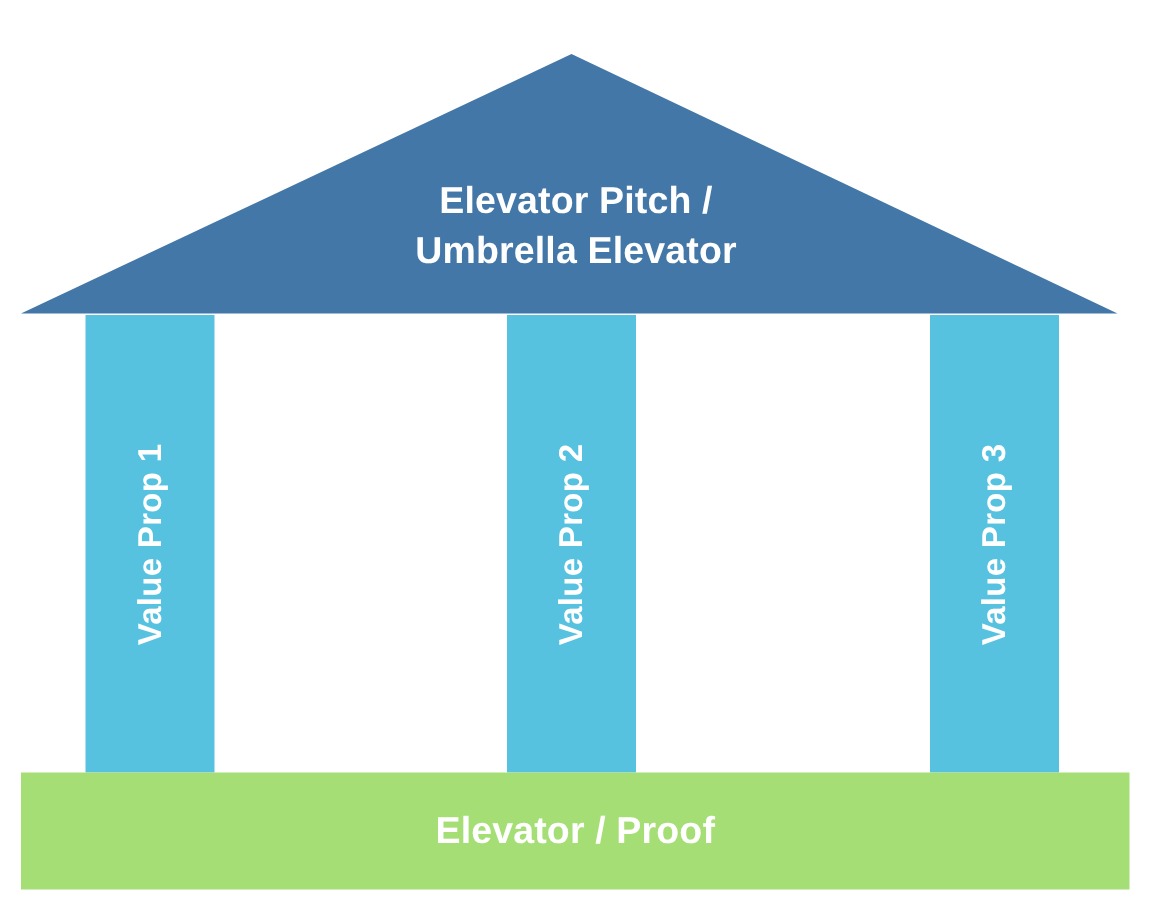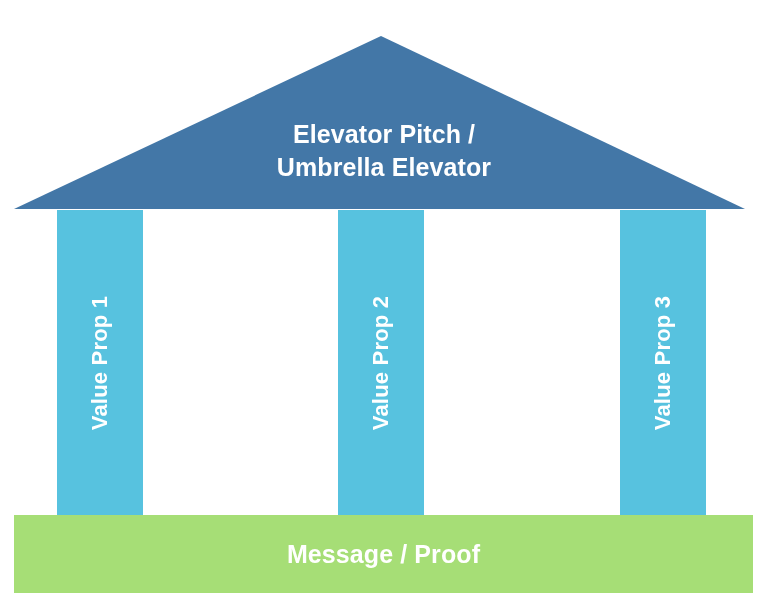--- a/index.html
+++ b/index.html
@@ -112,16 +112,16 @@
 
   <div class="pillar" id="pillar-2" style="left: 338px; top: 210px; width: 86px; height: 305px; background: rgb(87, 194, 223);">
     <span class="pillar-label" style="color: rgb(255, 255, 255);">Value Prop 2</span>
   </div>
 
   <div class="pillar" id="pillar-3" style="left: 620px; top: 210px; width: 86px; height: 305px; background: rgb(87, 194, 223);">
     <span class="pillar-label" style="color: rgb(255, 255, 255);">Value Prop 3</span>
   </div>
 
   <div class="base-block" style="left: 14px; top: 515px; width: 739px; height: 78px; background: rgb(166, 222, 118);">
-    <span class="base-label" style="color: rgb(255, 255, 255);">Message / Proof</span>
+    <span class="base-label" style="color: rgb(255, 255, 255);">Elevator / Proof</span>
   </div>
 
 </div>
 
 </body></html>

